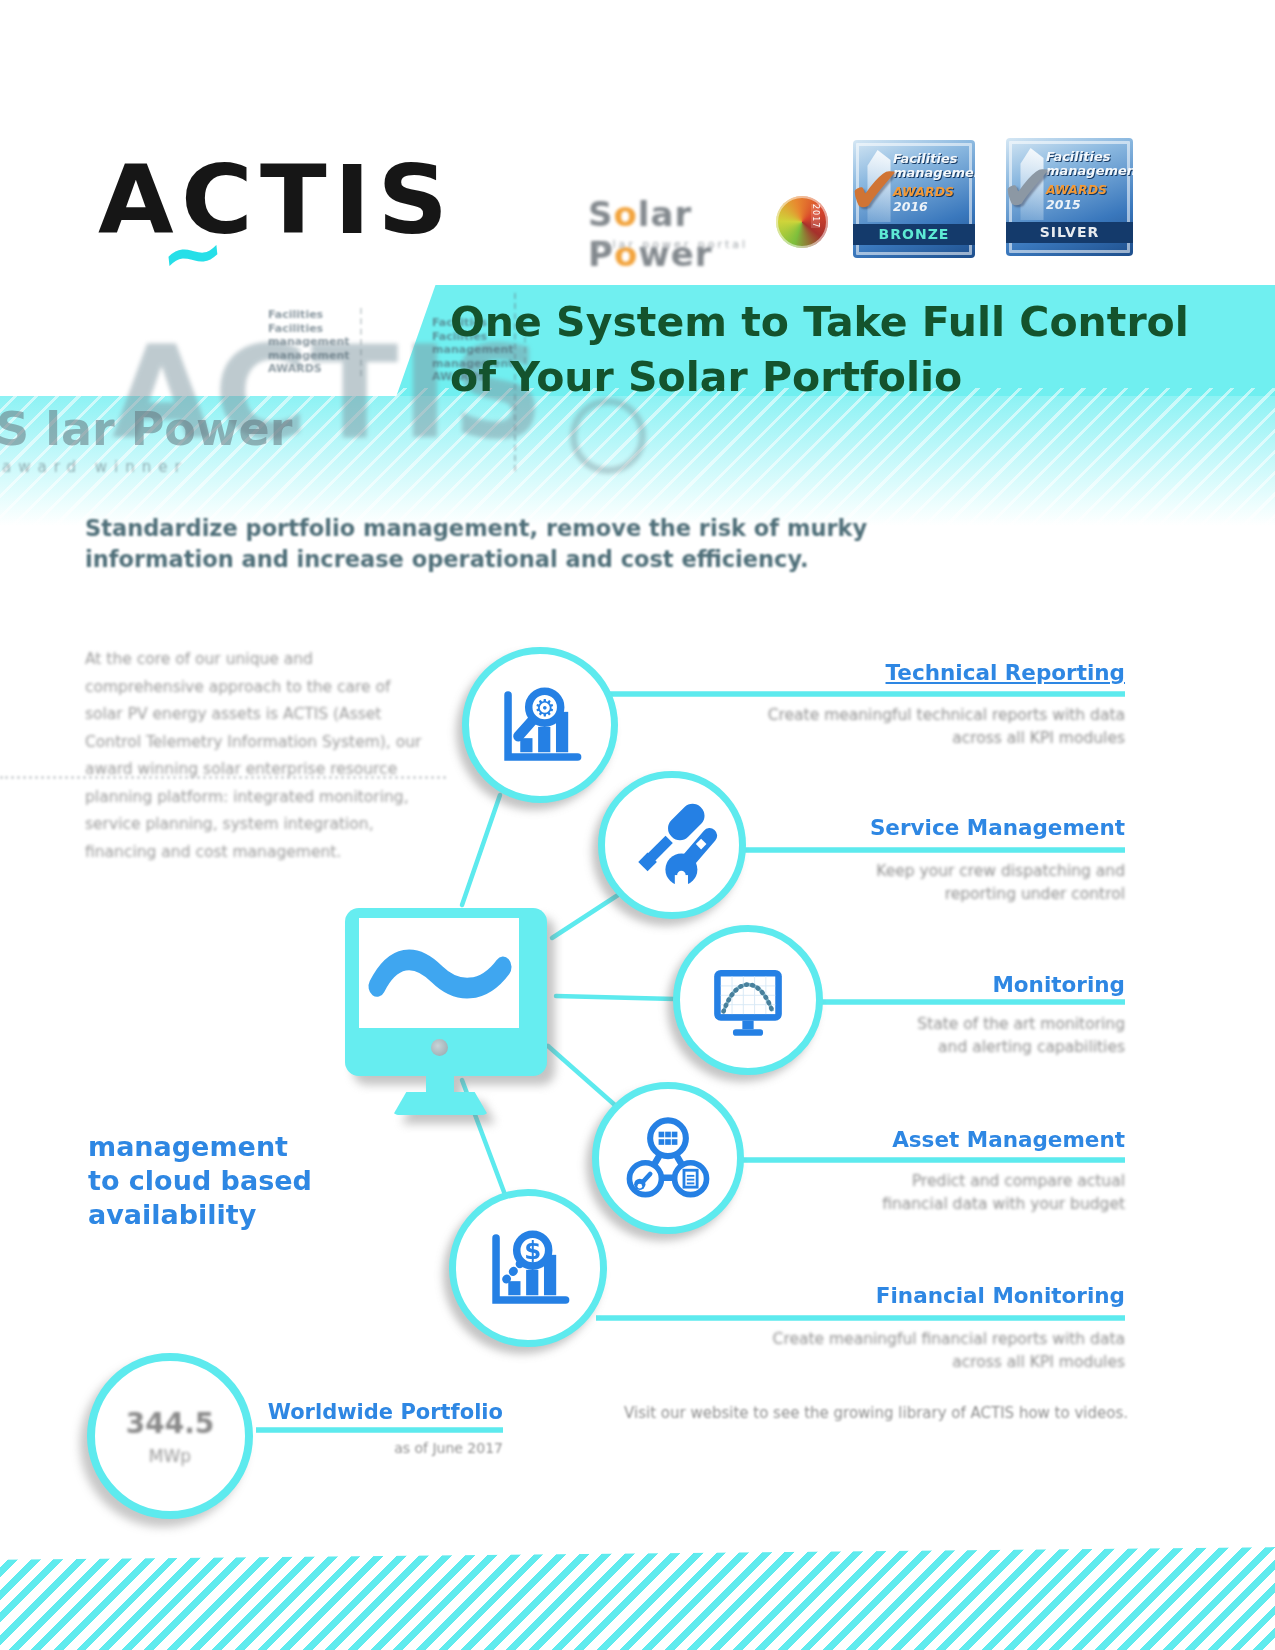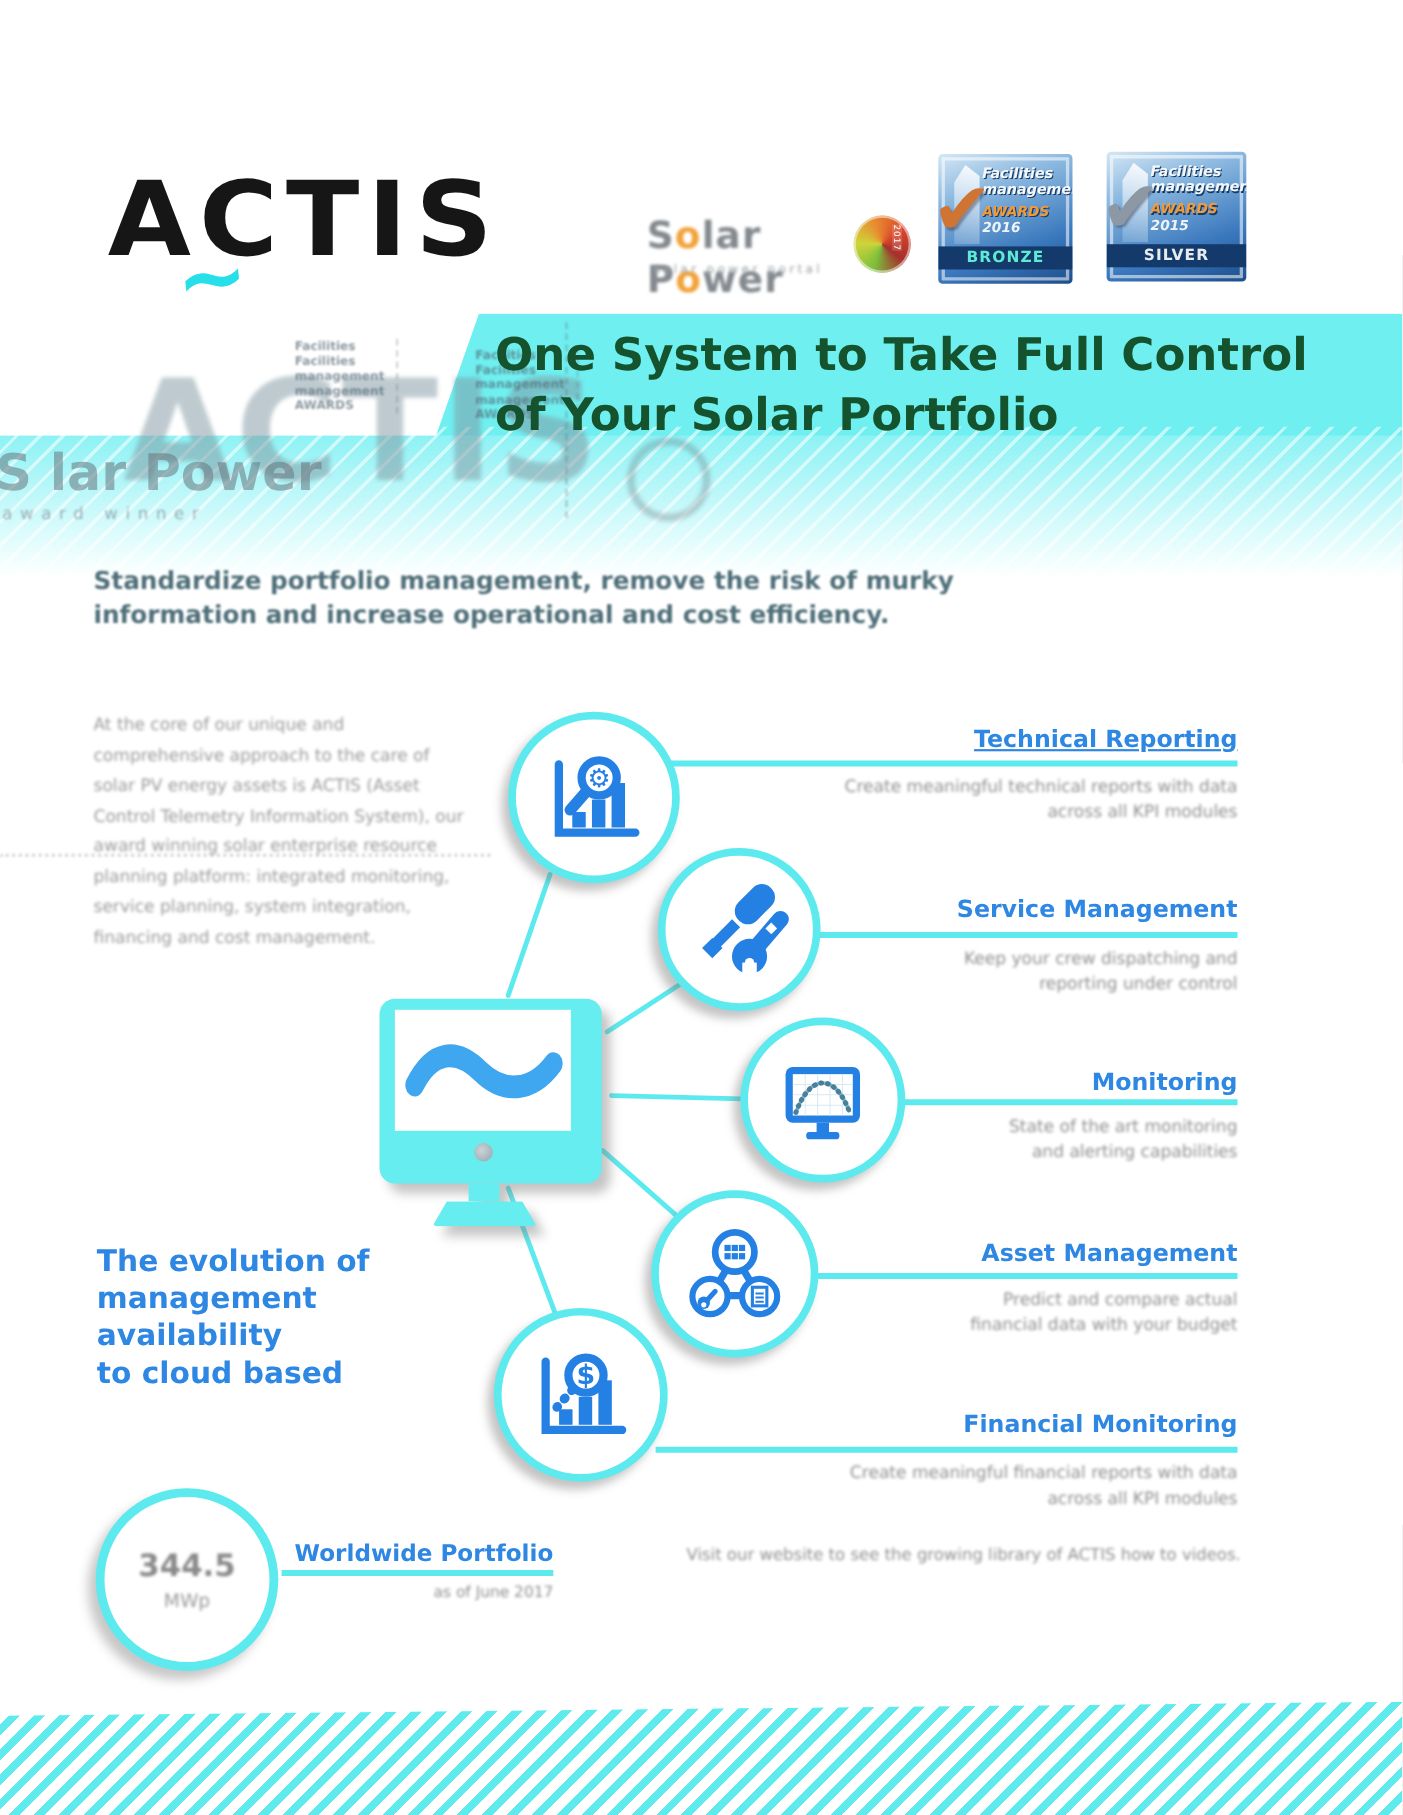--- a/index.html
+++ b/index.html
@@ -339,24 +339,23 @@
       <div>financial data with your budget</div>
   </div>
 
   <div class="abs feat-title t5">Financial Monitoring</div>
   <div class="abs feat-desc d5">
     <div>Create meaningful financial reports with data</div>
       <div>across all KPI modules</div>
   </div>
 
   <div class="abs evolution">
-    <div>The evolution of</div>
     <div>management</div>
+    <div>to cloud based</div>
     <div>availability</div>
-    <div>to cloud based</div>
   </div>
 
   <div class="abs portfolio-circle">
     <div class="portfolio-value">344.5</div>
     <div class="portfolio-unit">MWp</div>
   </div>
   <div class="abs portfolio-title">Worldwide Portfolio</div>
   <div class="abs portfolio-note">as of June 2017</div>
 
   <div class="abs footer-note">Visit our website to see the growing library of ACTIS how to videos.</div>

